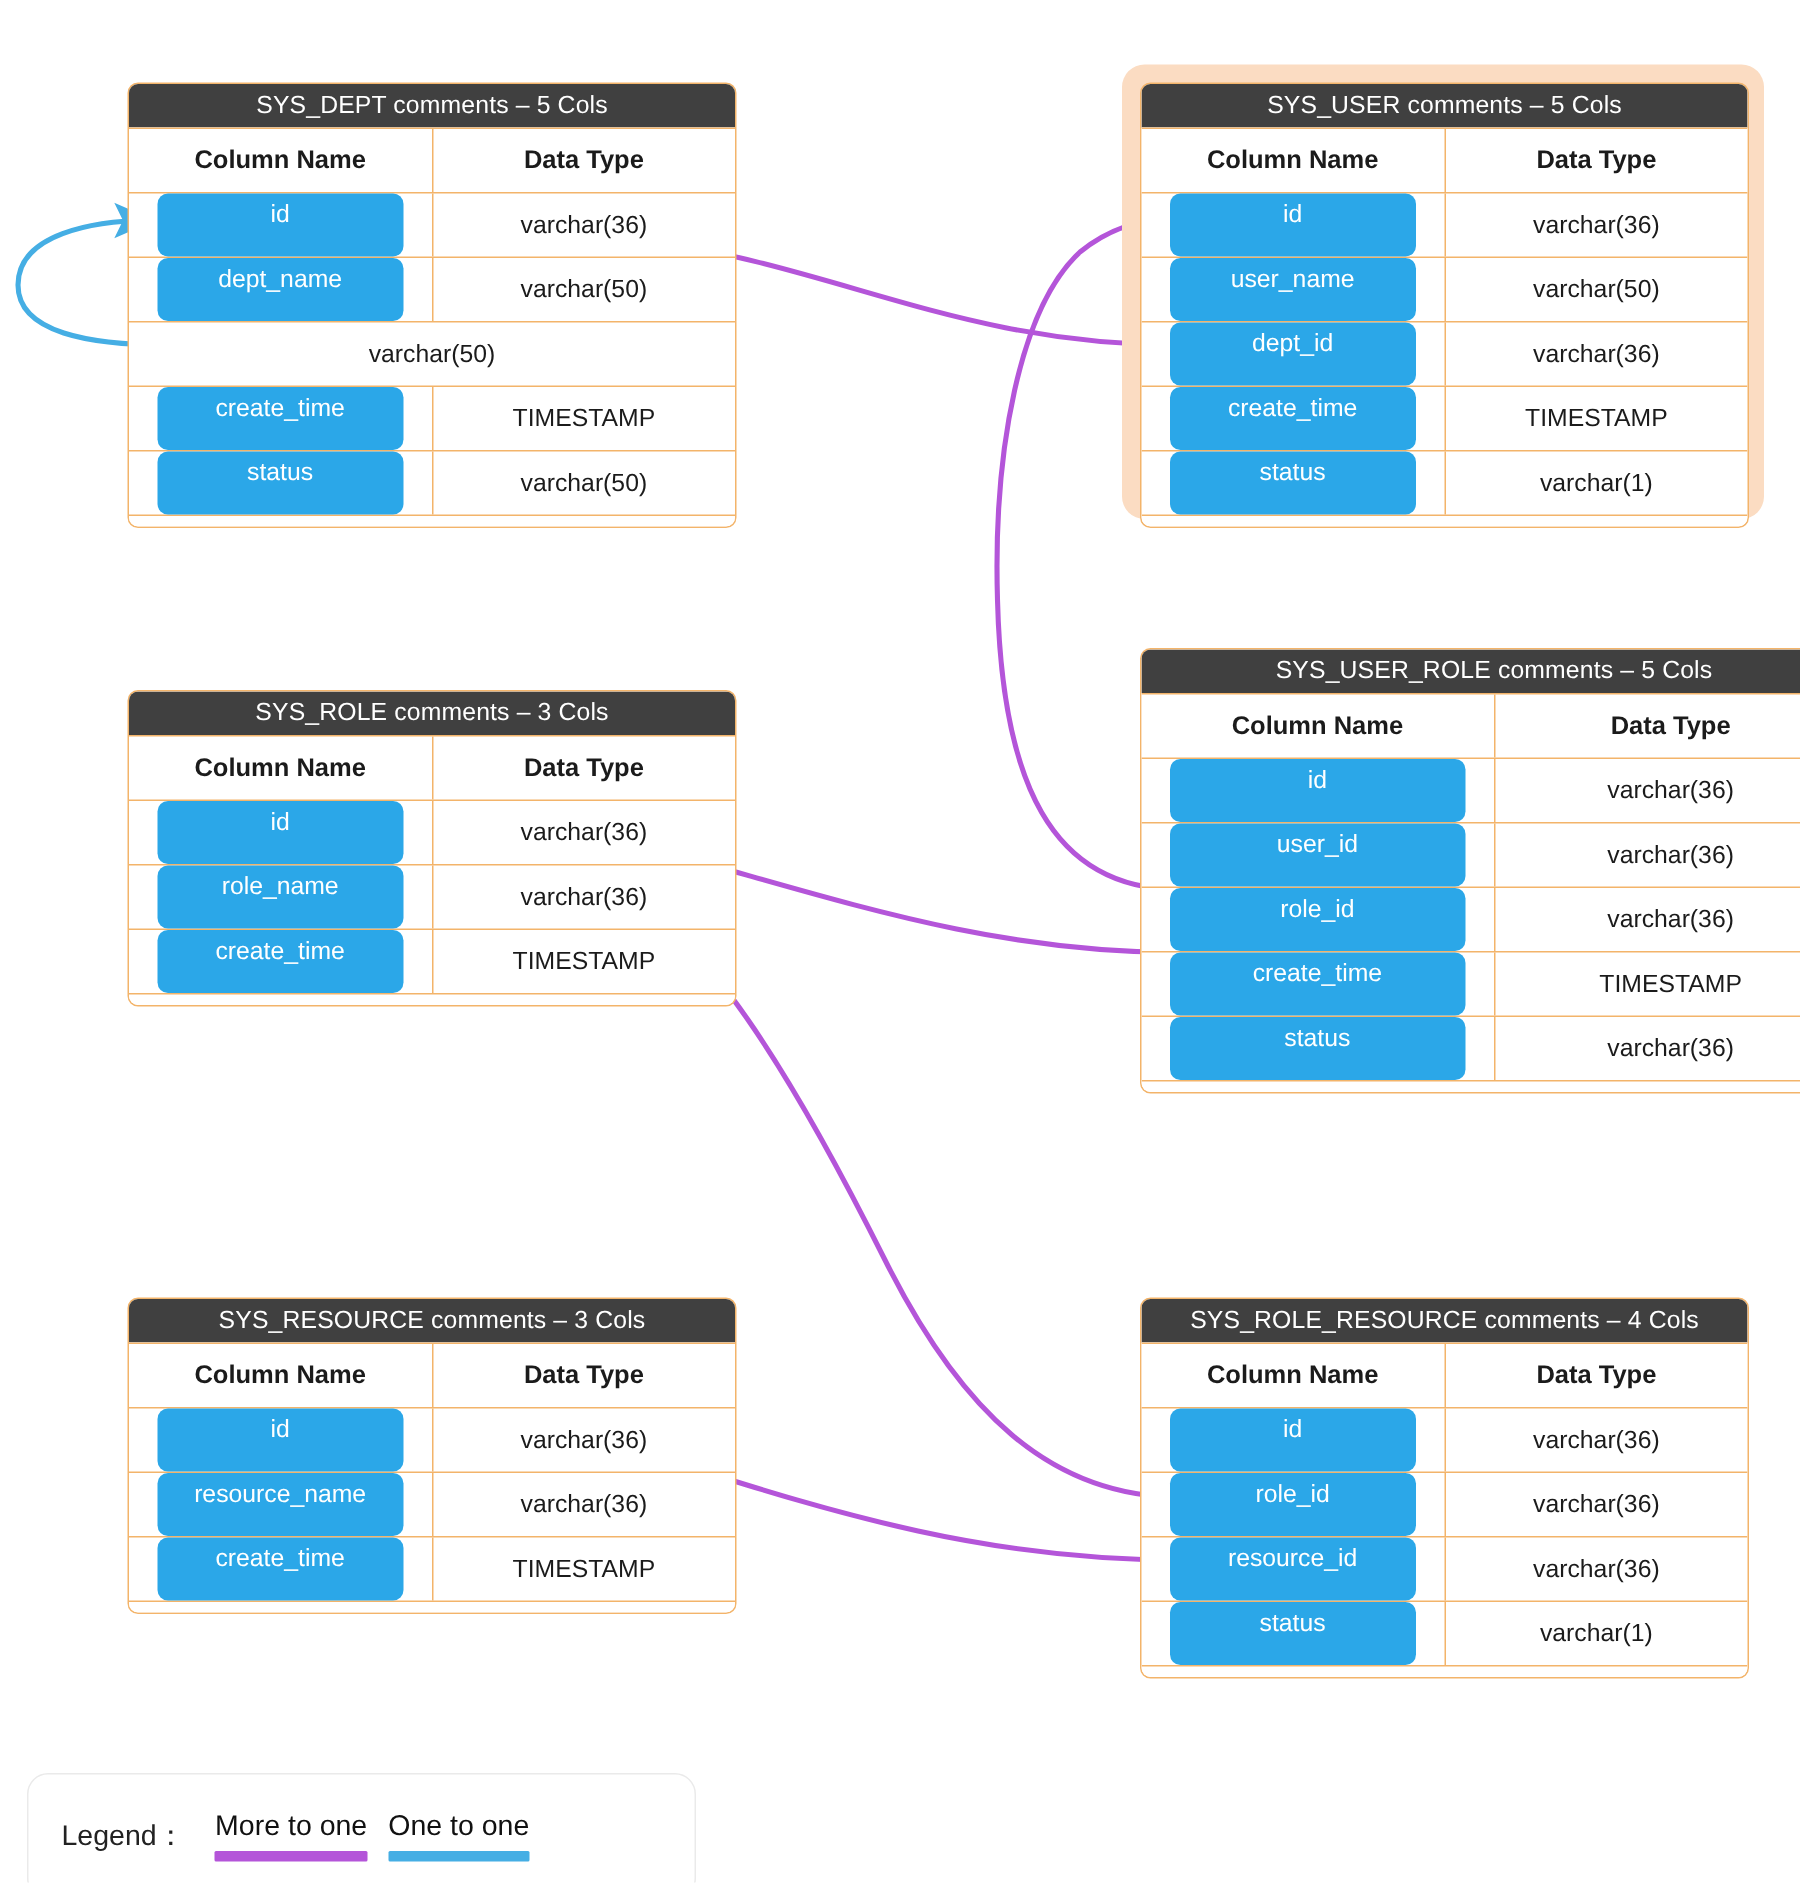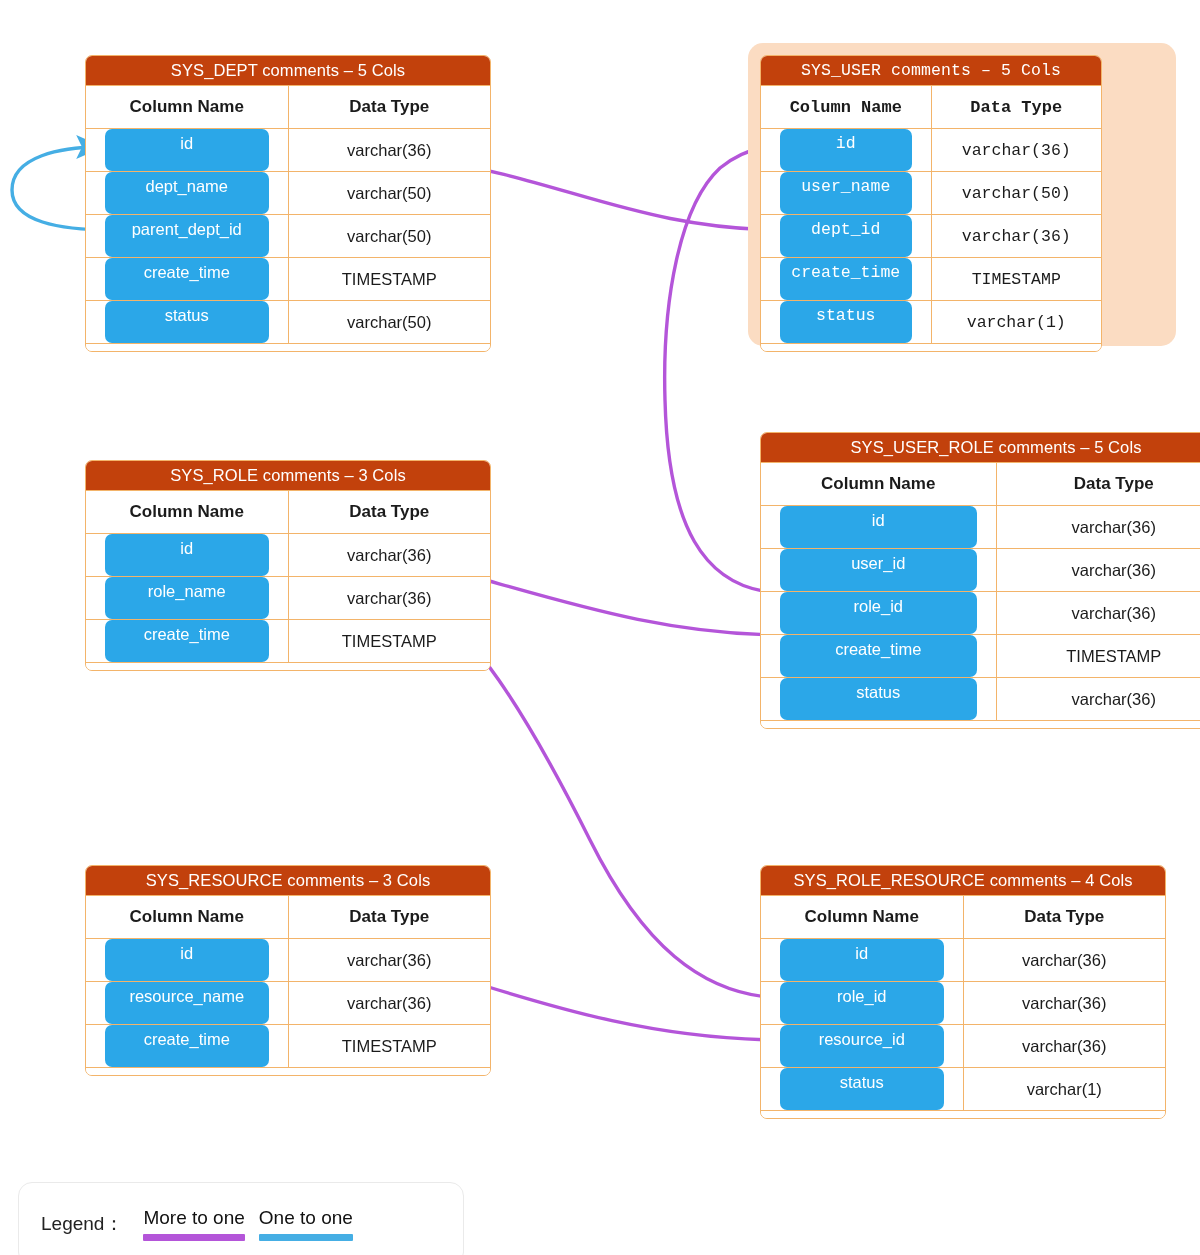--- a/index.html
+++ b/index.html
@@ -19,21 +19,21 @@
   .table-card{
     position:absolute;
     background:#ffffff;
     border:1.6px solid #F3B46A;
     border-radius:7px;
     box-sizing:border-box;
     overflow:hidden;
     z-index:10;
   }
   .tbl-header{
-    background:#c2410c;
+    background:#404040;
     color:#ffffff;
     font-size:16.5px;
     text-align:center;
     line-height:29px;
     height:29px;
     letter-spacing:.1px;
     white-space:nowrap;
     overflow:hidden;
   }
   .tbl-subhead{
@@ -148,41 +148,38 @@
         </div>
       <div class="c-type">varchar(36)</div>
     </div>
     <div class="row">
       <div class="c-name">
           <span class="pill">dept_name</span>
         </div>
       <div class="c-type">varchar(50)</div>
     </div>
     <div class="row">
-      <div class="c-name">
-          <span class="pill">parent_dept_id</span>
-        </div>
       <div class="c-type">varchar(50)</div>
     </div>
     <div class="row">
       <div class="c-name">
           <span class="pill">create_time</span>
         </div>
       <div class="c-type">TIMESTAMP</div>
     </div>
     <div class="row">
       <div class="c-name">
           <span class="pill">status</span>
         </div>
       <div class="c-type">varchar(50)</div>
     </div>
     <div class="tbl-bottompad"></div>
   </div>
 
-  <div class="table-card" style="left:760px;top:55px;width:342px;font-family:Liberation Mono, monospace;">
+  <div class="table-card" style="left:760px;top:55px;width:406px;">
     <div class="tbl-header">SYS_USER comments – 5 Cols</div>
     <div class="tbl-subhead">
       <div class="cell first">Column Name</div>
       <div class="cell">Data Type</div>
     </div>
     <div class="row">
       <div class="c-name">
           <span class="pill">id</span>
         </div>
       <div class="c-type">varchar(36)</div>

